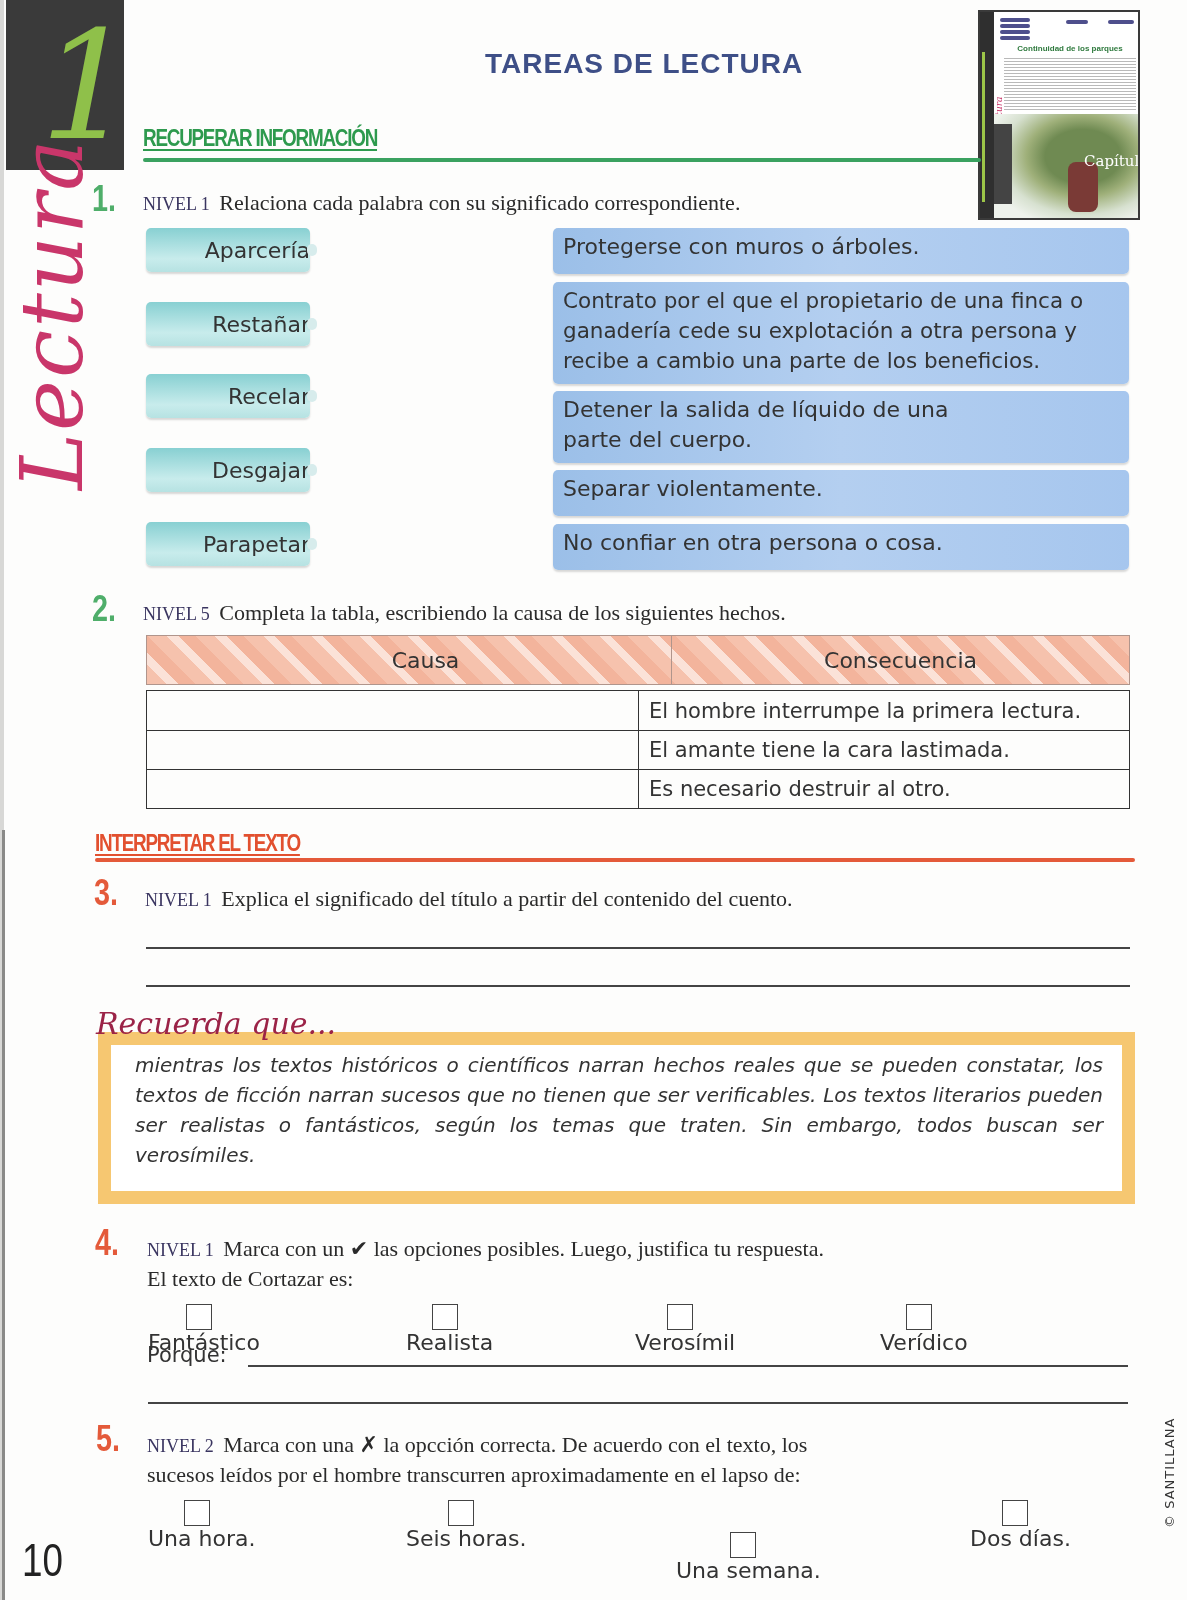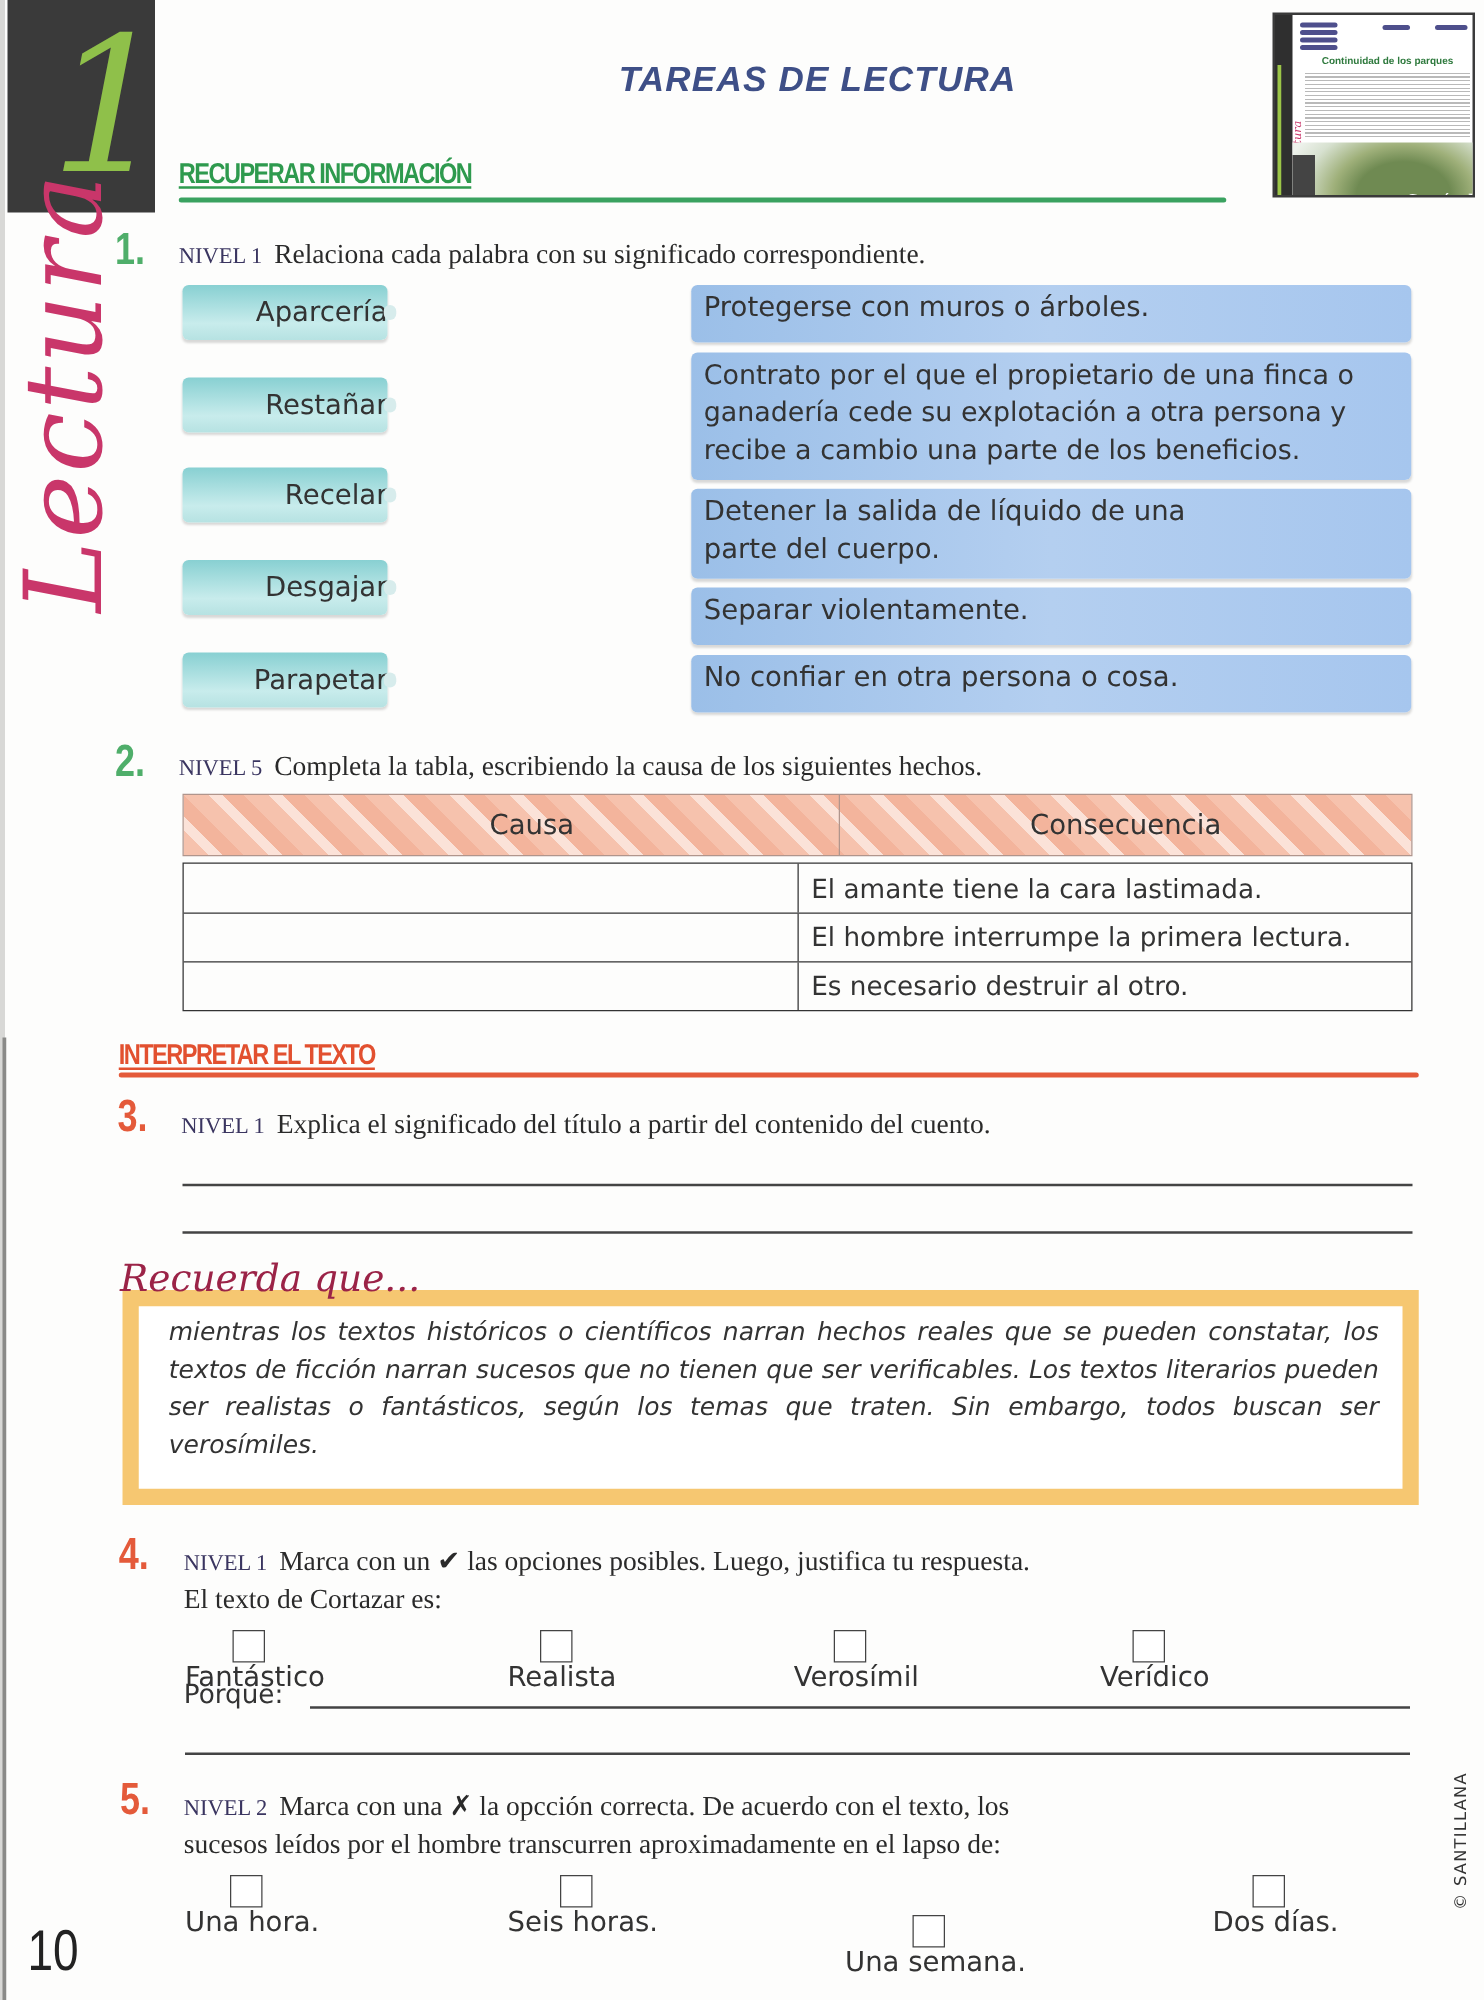--- a/index.html
+++ b/index.html
@@ -8,23 +8,23 @@
 
   .left-edge { position: absolute; left: 0; top: 0; width: 4px; height: 1600px; background: #d8d8d6; }
   .left-edge-dark { position: absolute; left: 2px; top: 830px; width: 3px; height: 770px; background: #8a8a88; }
 
   .unit-block { position: absolute; left: 6px; top: 0; width: 118px; height: 170px; background: #3a3a3a; }
   .unit-number { position: absolute; left: 34px; top: 6px; font-family: "DejaVu Serif", serif; font-style: italic; font-size: 150px; line-height: 160px; color: #8fc04a; }
 
   .side-label { position: absolute; left: 2px; top: 490px; transform-origin: 0 0; transform: rotate(-90deg);
     font-family: "DejaVu Serif", serif; font-style: italic; font-size: 86px; color: #c9366a; white-space: nowrap; letter-spacing: 2px; }
 
-  .page-title { position: absolute; left: 495px; top: 48px; font-family: "Liberation Sans", sans-serif; font-weight: bold; font-size: 28px; color: #3e4f87; letter-spacing: 1px; font-style: italic; }
-
-  .thumb { position: absolute; left: 1018px; top: 10px; width: 162px; height: 148px; border: 2px solid #3a3a3a; background: #fff; overflow: hidden; }
+  .page-title { position: absolute; left: 485px; top: 48px; font-family: "Liberation Sans", sans-serif; font-weight: bold; font-size: 28px; color: #3e4f87; letter-spacing: 1px; }
+
+  .thumb { position: absolute; left: 978px; top: 10px; width: 162px; height: 210px; border: 2px solid #3a3a3a; background: #fff; overflow: hidden; }
   .thumb-strip { position: absolute; left: 0; top: 0; width: 14px; height: 100%; background: #2f2f2f; }
   .thumb-strip-green { position: absolute; left: 2px; top: 40px; width: 3px; height: 150px; background: #9cc548; }
   .thumb-vert { position: absolute; left: 14px; top: 40px; width: 10px; height: 80px; color: #c9366a; font-size: 9px; font-style: italic; writing-mode: vertical-rl; transform: rotate(180deg); font-family: "DejaVu Serif", serif; }
   .thumb-hdr-row { position: absolute; left: 20px; height: 4px; width: 30px; background: #4e4f8c; border-radius: 2px; }
   .thumb-title { position: absolute; left: 22px; top: 32px; width: 136px; text-align: center; font-size: 8px; font-weight: bold; color: #2f7a3e; font-family: "Liberation Sans", sans-serif; }
   .thumb-text { position: absolute; left: 24px; top: 44px; width: 132px; height: 56px;
     background: repeating-linear-gradient(#fff 0 2px, #b9b9b9 2px 3px); }
   .thumb-img { position: absolute; left: 14px; top: 102px; width: 148px; height: 106px;
     background: radial-gradient(ellipse at 60% 40%, #6f8a52 0 30%, #9fb07a 45%, #d7e1d0 65%, #eef2ec 80%); }
   .thumb-trunk { position: absolute; left: 88px; top: 150px; width: 30px; height: 50px; background: #7a3a36; border-radius: 8px; }
@@ -139,25 +139,25 @@
   <span>Completa la tabla, escribiendo la causa de los siguientes hechos.</span>
 </div>
 
 <div class="tbl-head">
   <div>Causa</div>
   <div>Consecuencia</div>
 </div>
 <div class="tbl-body">
   <div class="tbl-row">
     <div class="tbl-cause"></div>
-    <div class="tbl-cons">El amante tiene la cara lastimada.</div>
+    <div class="tbl-cons">El hombre interrumpe la primera lectura.</div>
   </div>
   <div class="tbl-row">
     <div class="tbl-cause"></div>
-    <div class="tbl-cons">El hombre interrumpe la primera lectura.</div>
+    <div class="tbl-cons">El amante tiene la cara lastimada.</div>
   </div>
   <div class="tbl-row">
     <div class="tbl-cause"></div>
     <div class="tbl-cons">Es necesario destruir al otro.</div>
   </div>
 </div>
 
 <div class="section-head" style="left:95px;top:830px;color:#e2502f">INTERPRETAR EL TEXTO</div>
 <div class="section-rule" style="left:95px;top:858px;width:1040px;background:#e45a3a"></div>
 

